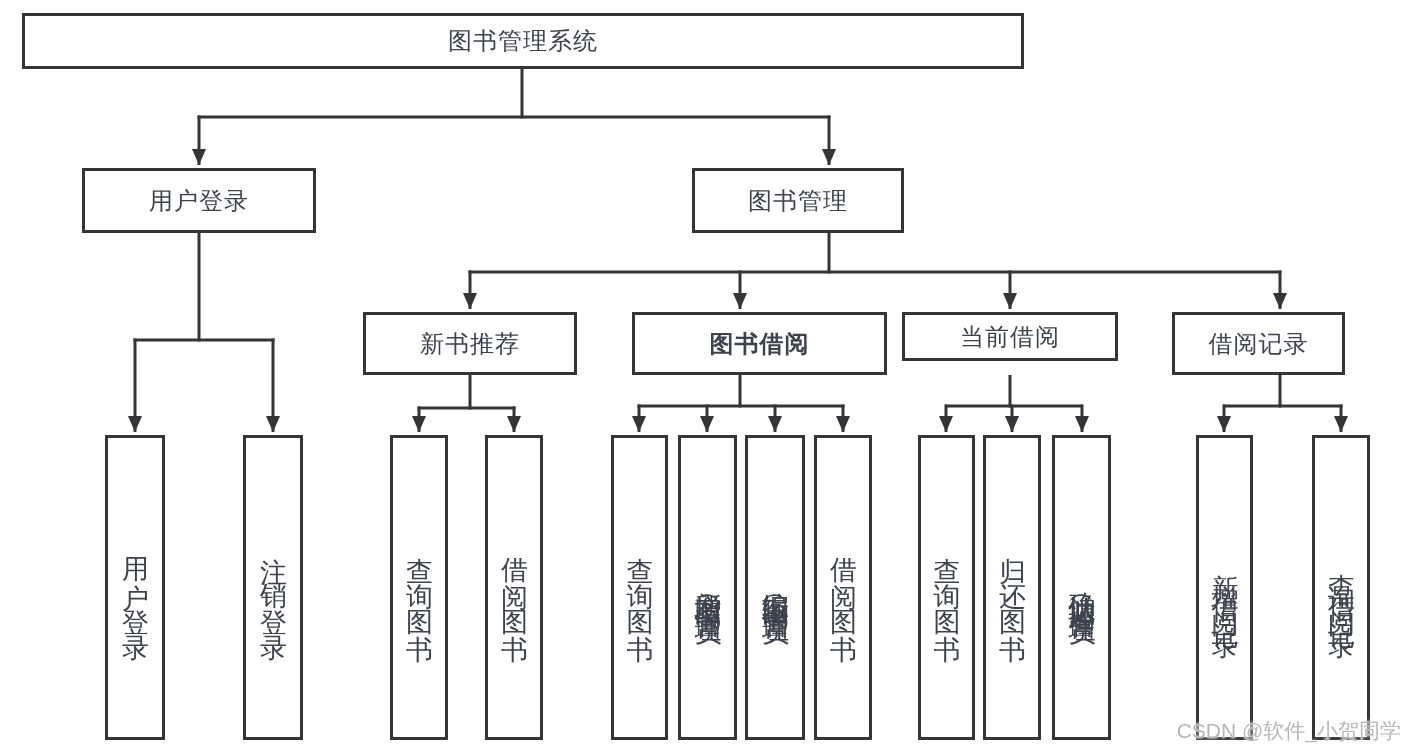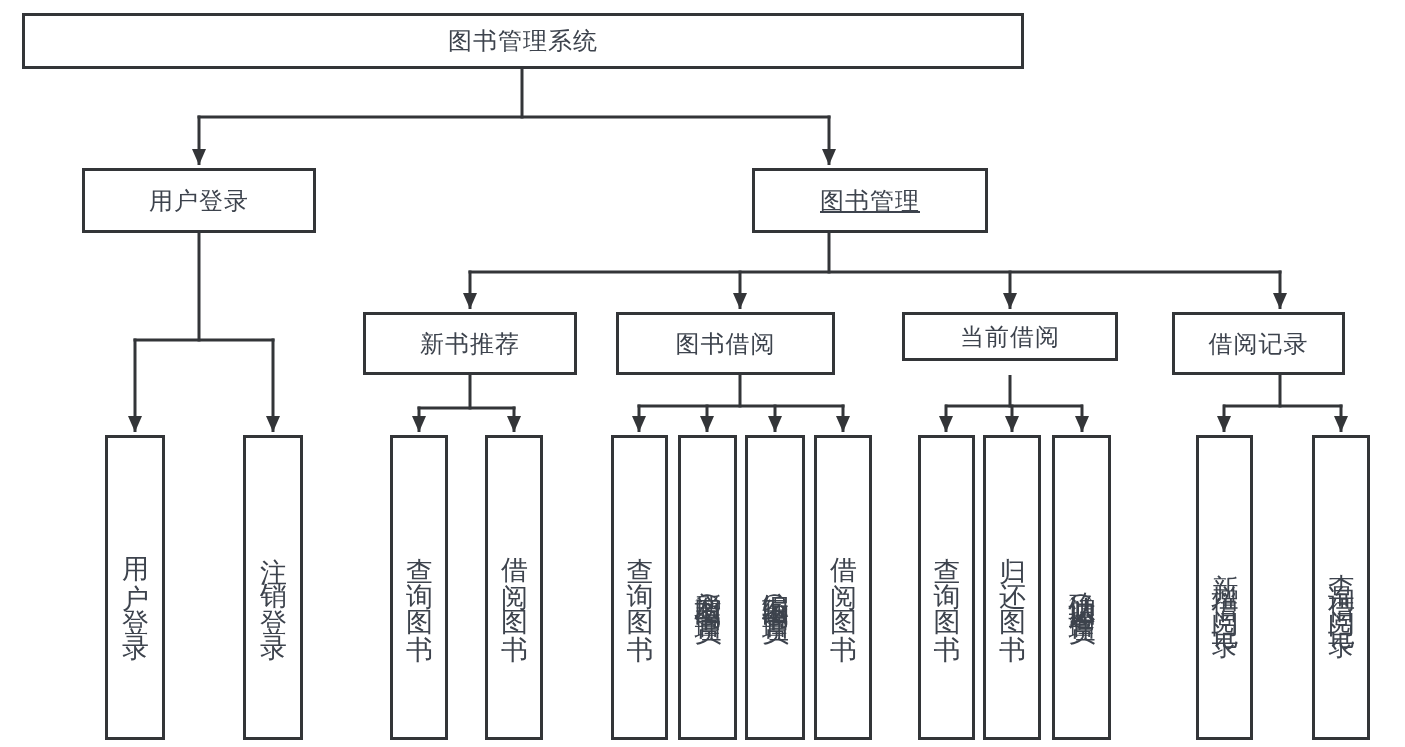--- a/index.html
+++ b/index.html
@@ -101,28 +101,28 @@
     </g>
   </svg>
 
   <div class="box hbox" style="left:22px;top:13px;width:1002px;height:56px;">
     <span>图书管理系统</span>
   </div>
 
   <div class="box hbox" style="left:82px;top:168px;width:234px;height:65px;">
     <span>用户登录</span>
   </div>
-  <div class="box hbox" style="left:752px;top:168px;width:236px;height:65px;text-decoration:underline;">
+  <div class="box hbox" style="left:692px;top:168px;width:212px;height:65px;">
     <span>图书管理</span>
   </div>
 
   <div class="box hbox" style="left:363px;top:312px;width:214px;height:63px;text-align:right;">
     <span>新书推荐</span>
   </div>
-  <div class="box hbox" style="left:616px;top:312px;width:219px;height:63px;">
+  <div class="box hbox" style="left:632px;top:312px;width:255px;height:63px;font-weight:bold;">
     <span>图书借阅</span>
   </div>
   <div class="box hbox" style="left:902px;top:312px;width:216px;height:49px;justify-content:center;">
     <span>当前借阅</span>
   </div>
   <div class="box hbox" style="left:1172px;top:312px;width:173px;height:63px;">
     <span>借阅记录</span>
   </div>
 
   <div class="box vbox" style="left:105px;width:60px;">
@@ -162,14 +162,15 @@
     <span class="vtext ls-tight">确认归还（管理员）</span>
   </div>
 
   <div class="box vbox" style="left:1196px;width:57px;">
     <span class="vtext ls-mid">新增借阅记录</span>
   </div>
   <div class="box vbox" style="left:1312px;width:58px;">
     <span class="vtext ls-mid">查询借阅记录</span>
   </div>
 
+  <div class="watermark">CSDN @软件_小贺同学</div>
 
 </div>
 
 </body></html>

